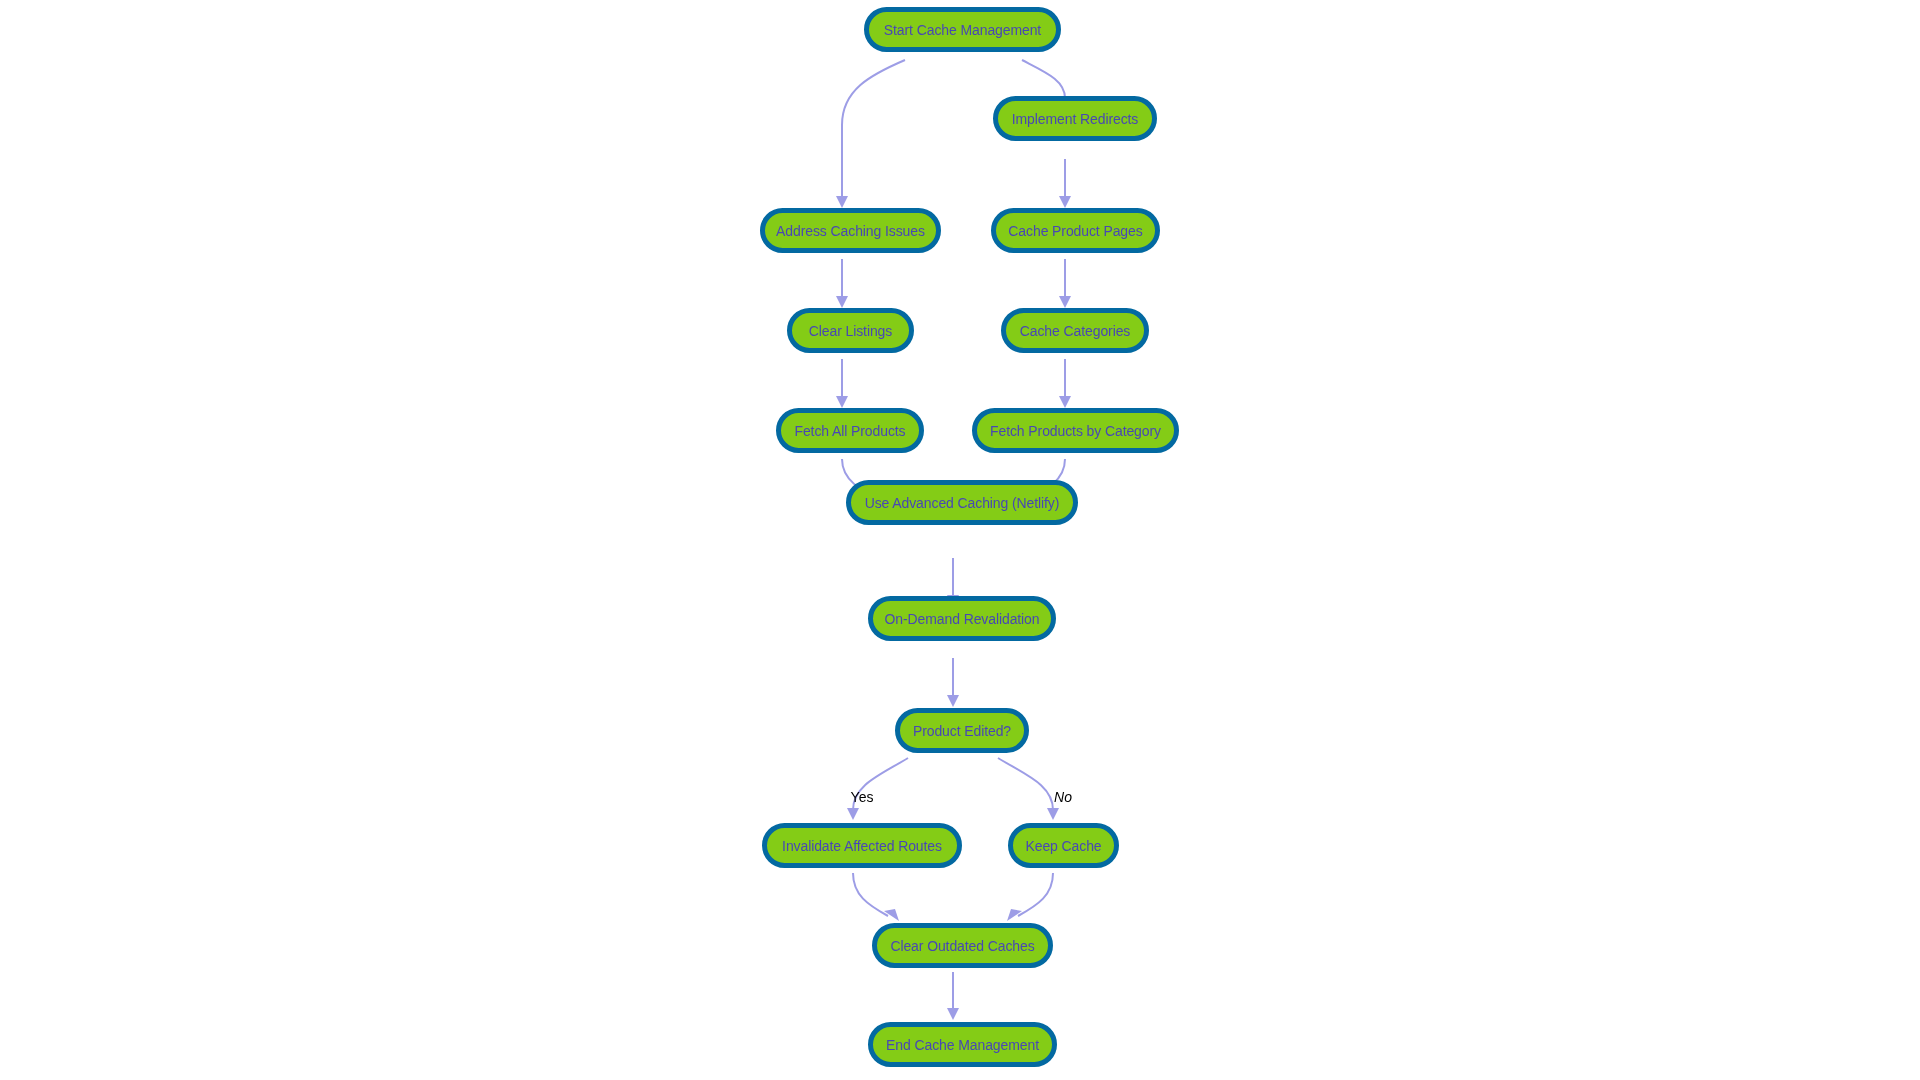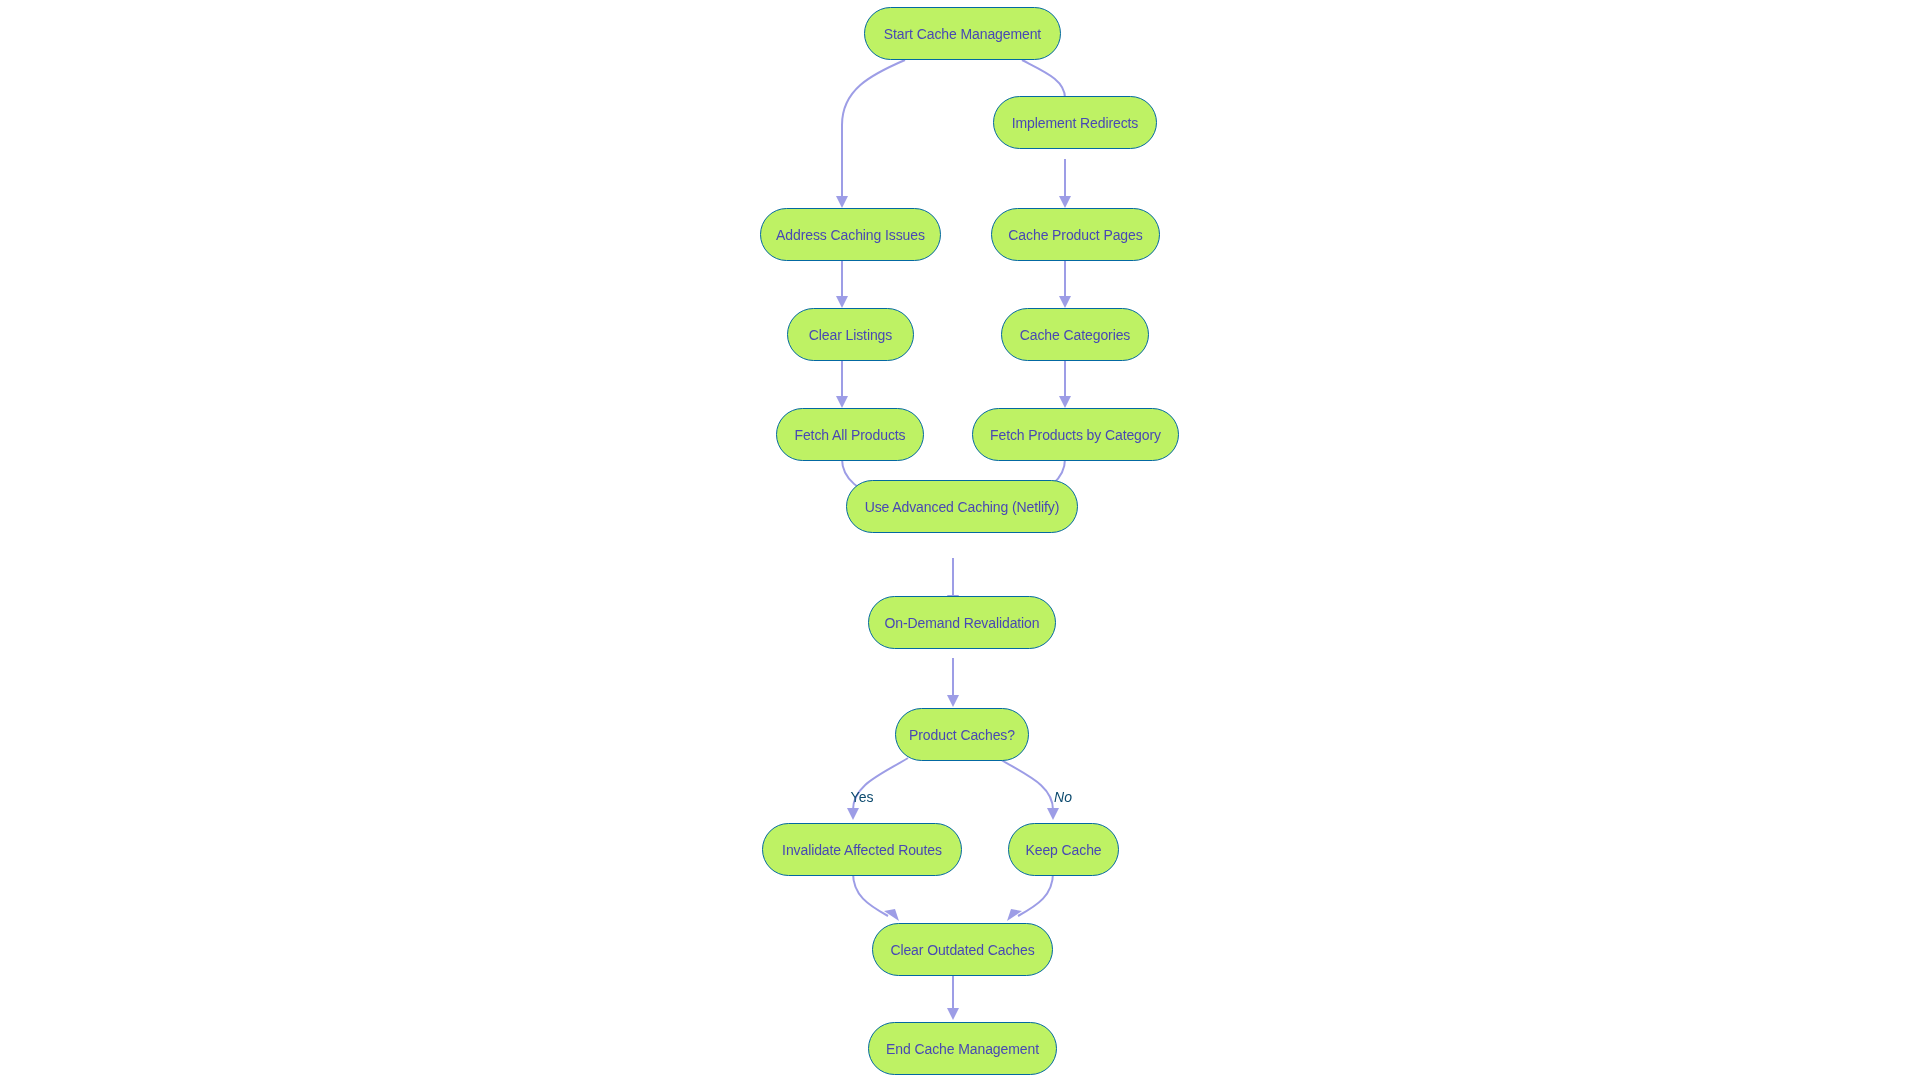--- a/index.html
+++ b/index.html
@@ -29,38 +29,38 @@
       stroke: #9d9de6;
       stroke-width: 2;
     }
     svg.edges path.arrow {
       fill: #9d9de6;
       stroke: none;
     }
     .node {
       position: absolute;
       box-sizing: border-box;
-      background: #bef264;
-      border: 1px solid #0369a1;
+      background: #84cc16;
+      border: 5px solid #0369a1;
       border-radius: 27px;
-      height: 53px;
+      height: 45px;
       display: flex;
       align-items: center;
       justify-content: center;
       cursor: pointer;
     }
     .node span {
       color: #4848b4;
       font-size: 14px;
       white-space: nowrap;
       letter-spacing: -0.1px;
     }
     .edge-label {
       position: absolute;
-      color: #0c4a6e;
+      color: #000000;
       font-size: 14px;
       transform: translate(-50%, -50%);
       background: rgba(255,255,255,0.0);
       white-space: nowrap;
     }
   </style>
 </head>
 <body>
 
 <div id="canvas">
@@ -153,21 +153,21 @@
 
   <div class="node" style="left:846px; top:480px; width:232px;">
     <span>Use Advanced Caching (Netlify)</span>
   </div>
 
   <div class="node" style="left:868px; top:596px; width:188px;">
     <span>On-Demand Revalidation</span>
   </div>
 
   <div class="node" style="left:895px; top:708px; width:134px;">
-    <span>Product Caches?</span>
+    <span>Product Edited?</span>
   </div>
 
   <div class="node" style="left:762px; top:823px; width:200px;">
     <span>Invalidate Affected Routes</span>
   </div>
 
   <div class="node" style="left:1008px; top:823px; width:111px;">
     <span>Keep Cache</span>
   </div>
 

